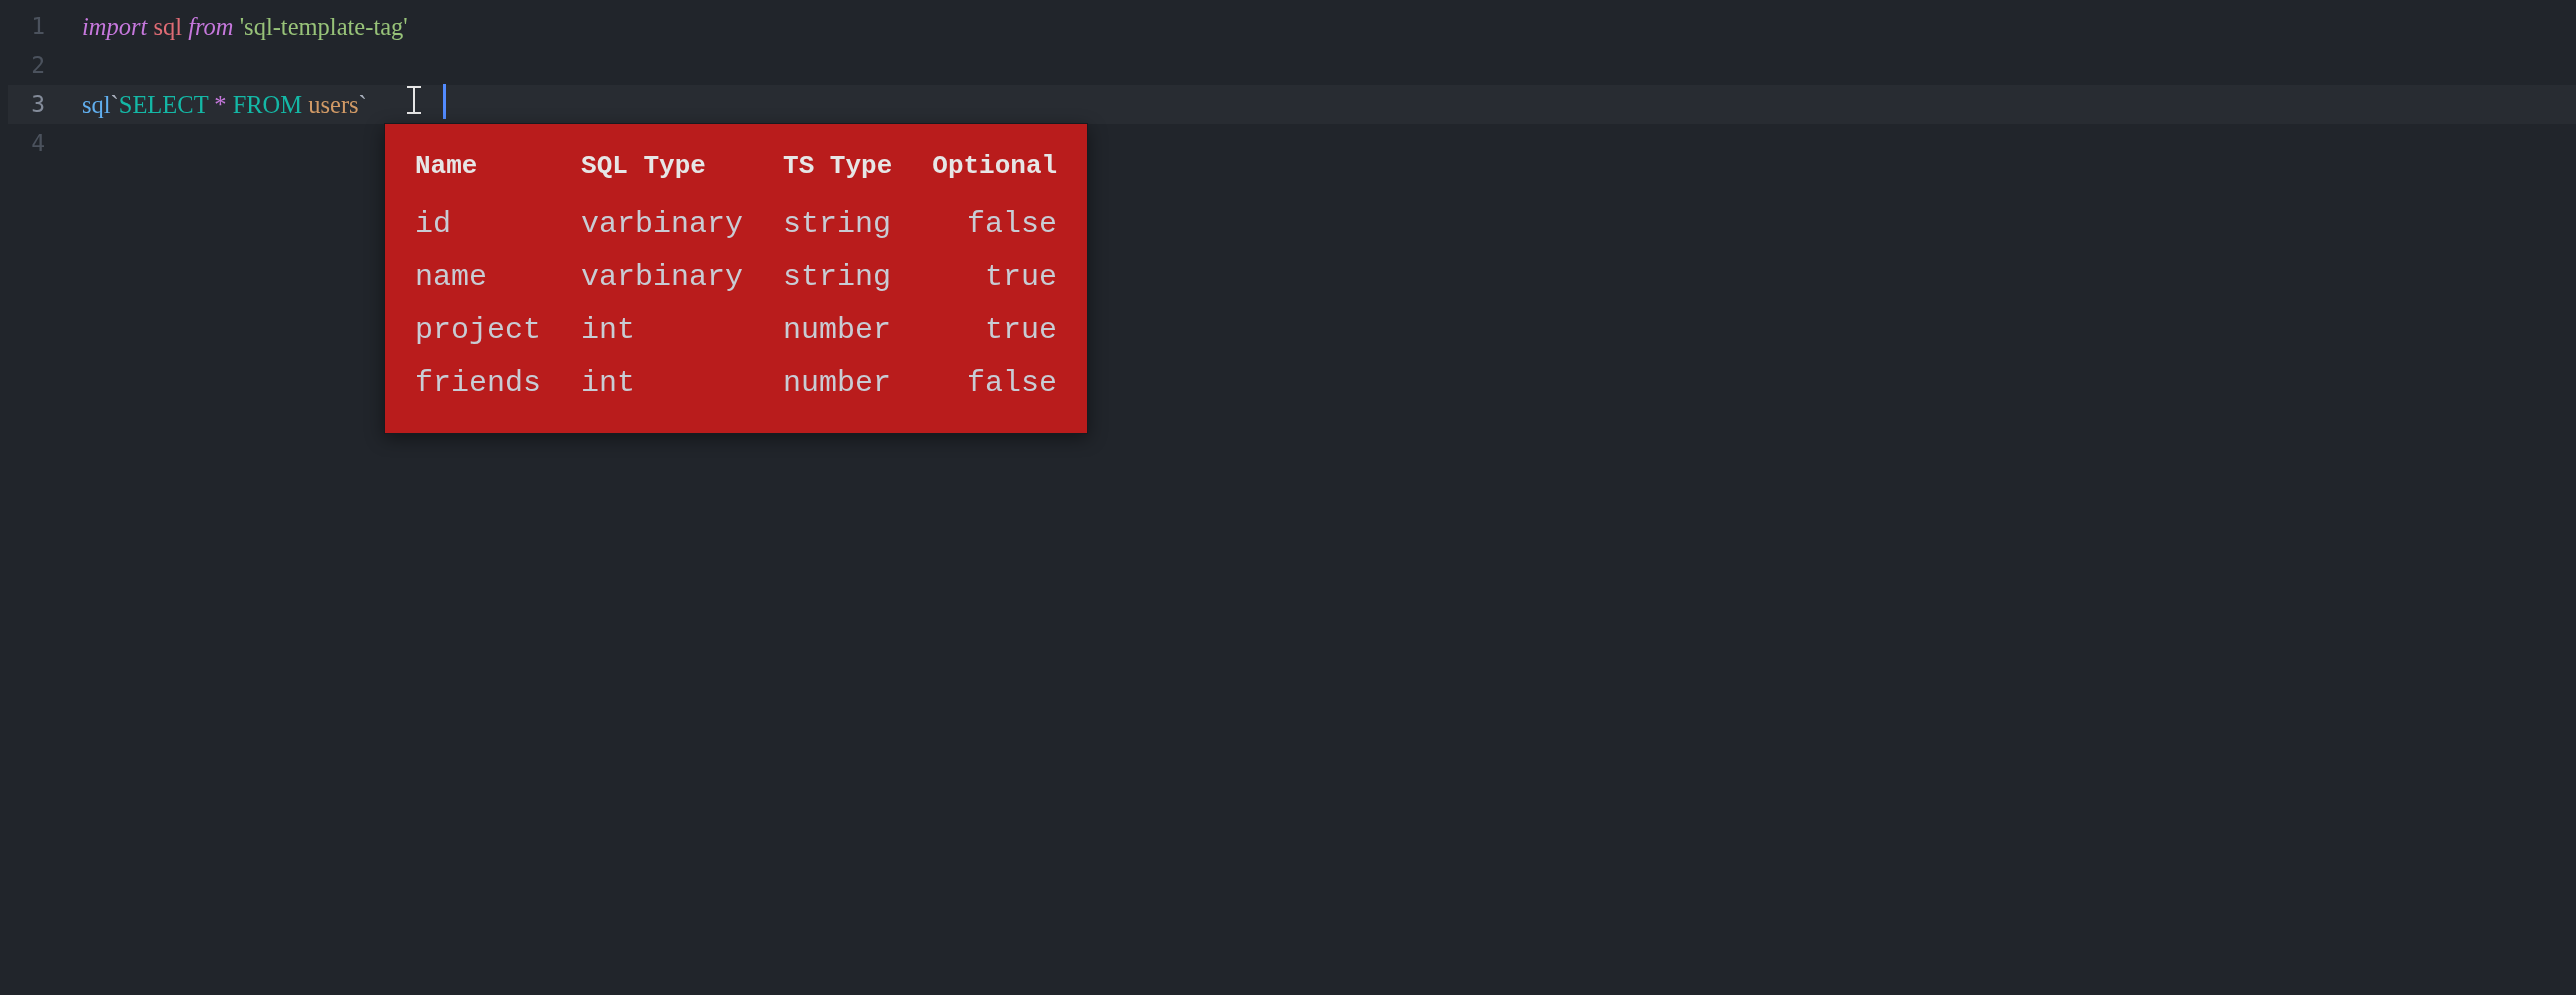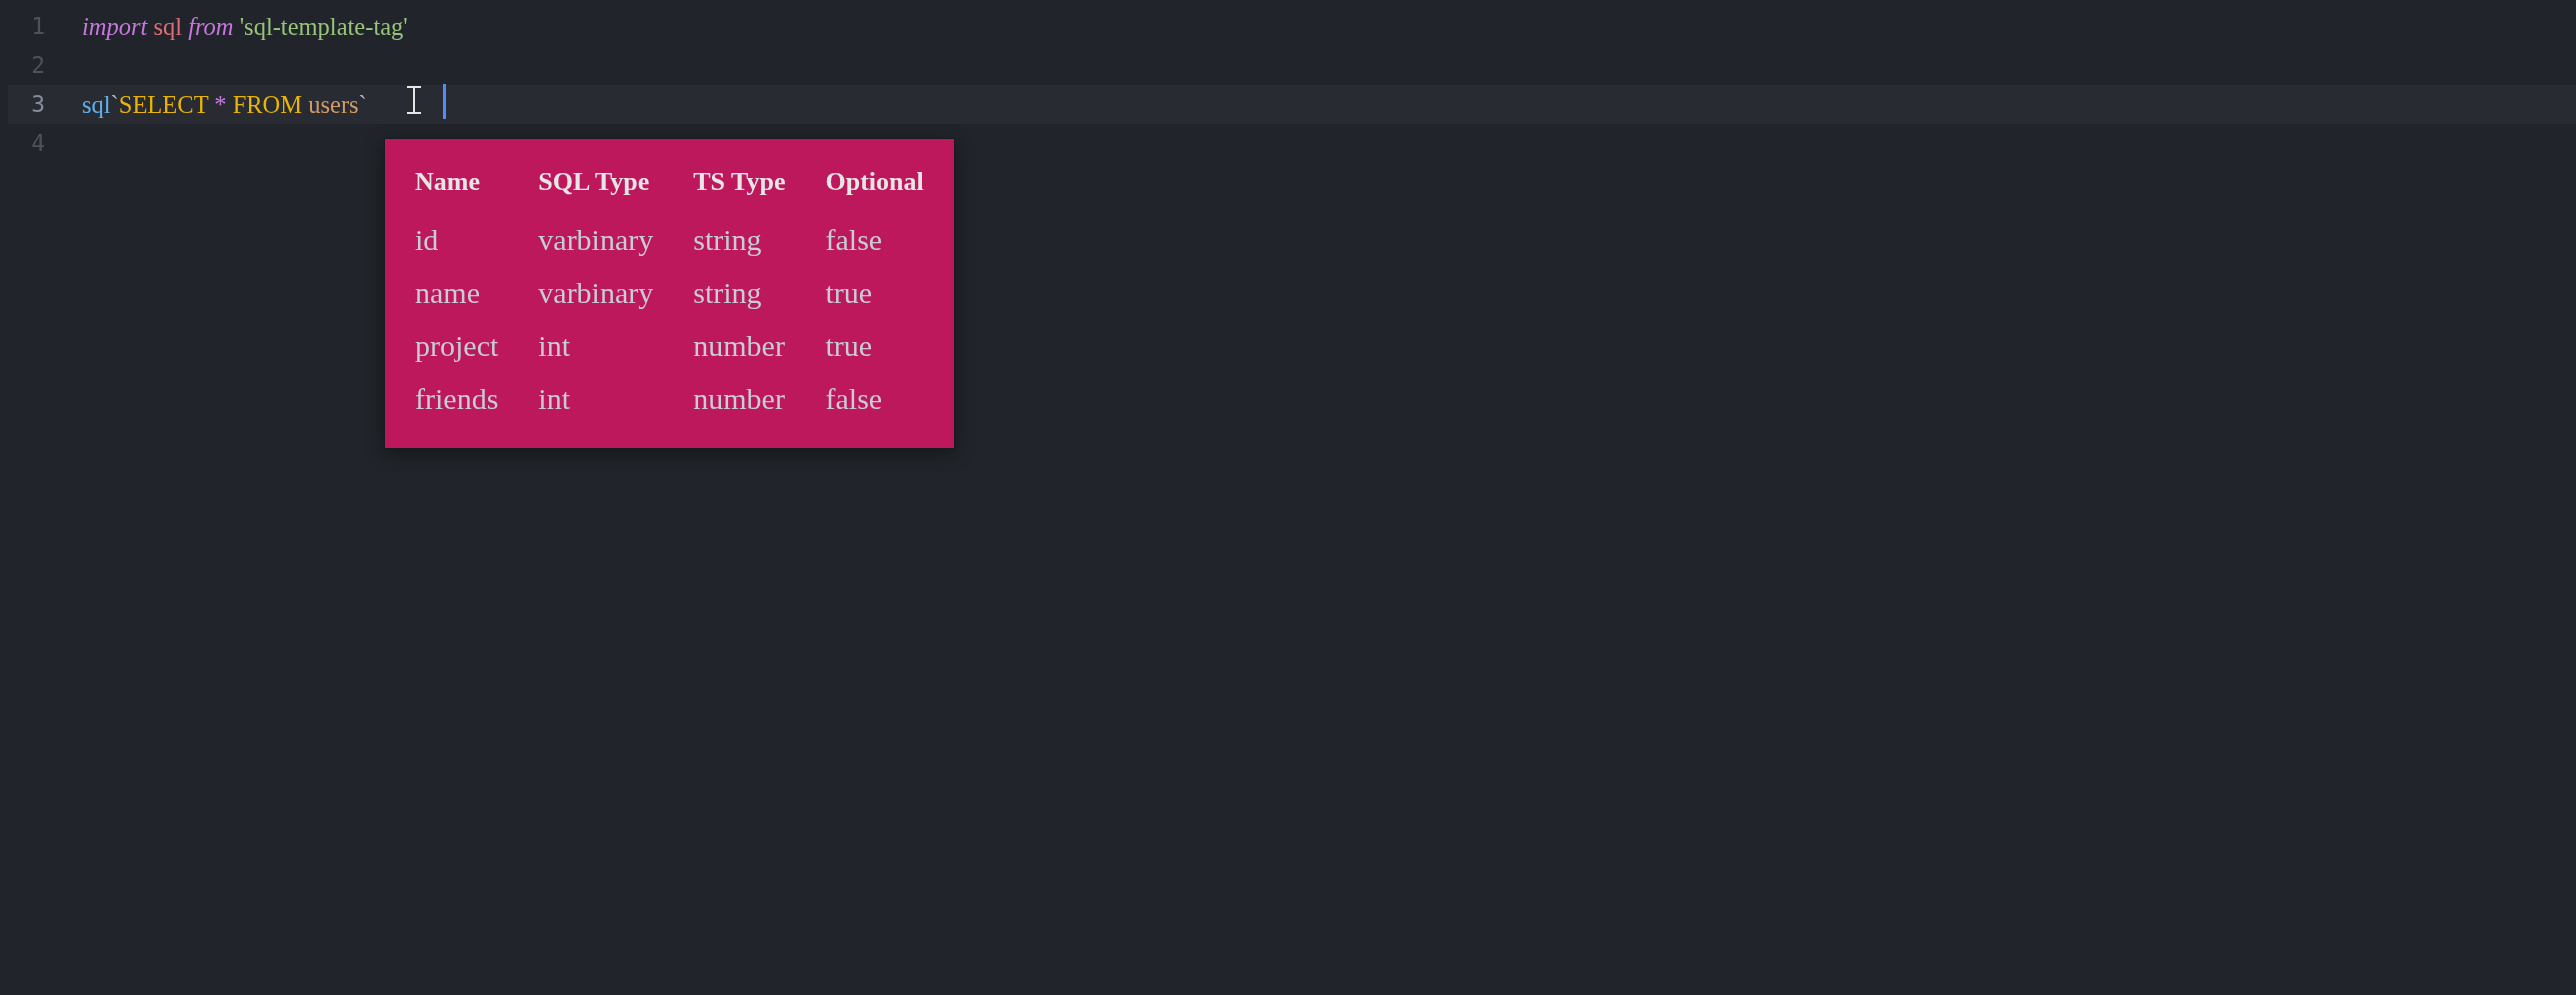--- a/index.html
+++ b/index.html
@@ -64,21 +64,21 @@
     z-index:-1;
   }
 
   .tok-kw    { color: #c678dd; font-style: italic; }
   .tok-ident { color: #e06c75; }
   .tok-from  { color: #c678dd; font-style: italic; }
   .tok-str   { color: #98c379; }
   .tok-plain { color: #abb2bf; }
   .tok-call  { color: #61afef; }
   .tok-tmpl  { color: #98c379; }
-  .tok-sqlkw { color: #eab308; }
+  .tok-sqlkw { color: #14b8a6; }
   .tok-star  { color: #c678dd; }
   .tok-table { color: #d19a66; }
   .tok-tick  { color: #abb2bf; }
 
   .cursor-caret {
     position: absolute;
     top: 84px;
     left: 443px;
     width: 2.6px;
     height: 35px;
@@ -99,45 +99,45 @@
   .ibeam::after {
     content: "";
     position: absolute;
     background: #e6e6e6;
   }
   .ibeam::before { left: 8px; top: 0; width: 1.8px; height: 28px; }
   .ibeam::after  { left: 1.8px; top: 0; width: 14px; height: 1.8px; box-shadow: 0 26px 0 0 #e6e6e6; }
 
   .hover {
     position: absolute;
-    top: 138px;
+    top: 123px;
     left: 384px;
-    background: #be185d;
+    background: #b91c1c;
     border: 0.9px solid #181a1f;
     box-shadow: 0 5.3px 17.5px rgba(0,0,0,0.45);
     padding: 17.5px 30px 23px 30px;
     z-index: 10;
-    font-family: Liberation Serif, serif;
+    font-family: Liberation Mono, monospace;
     color: #c8ccd4;
   }
   .hover-table { border-collapse: collapse; }
   .hover-table th {
     text-align: left;
     font-weight: 700;
     color: #e6e6e6;
     font-size: 26px;
     padding: 5.3px 40px 12.3px 0;
   }
   .hover-table td {
     font-size: 30px;
     color: #c8ccd4;
     padding: 7px 40px 7px 0;
   }
   .hover-table th:last-child,
-  .hover-table td:last-child { padding-right: 0; }
+  .hover-table td:last-child { padding-right: 0; text-align: right; }
 </style>
 </head>
 <body>
 
 <div class="editor">
 
   <div class="gutter">
     <div class="gutter-line">1</div>
     <div class="gutter-line">2</div>
     <div class="gutter-line active">3</div>

